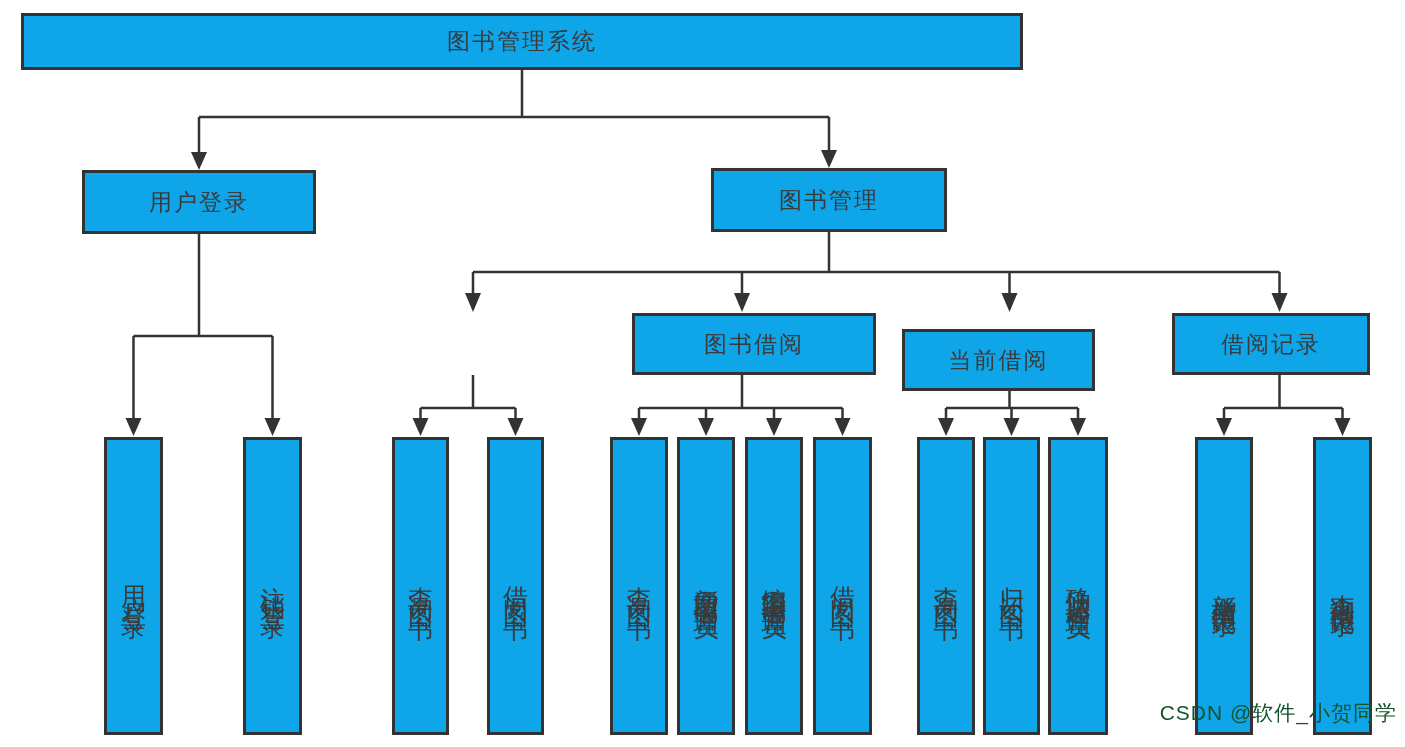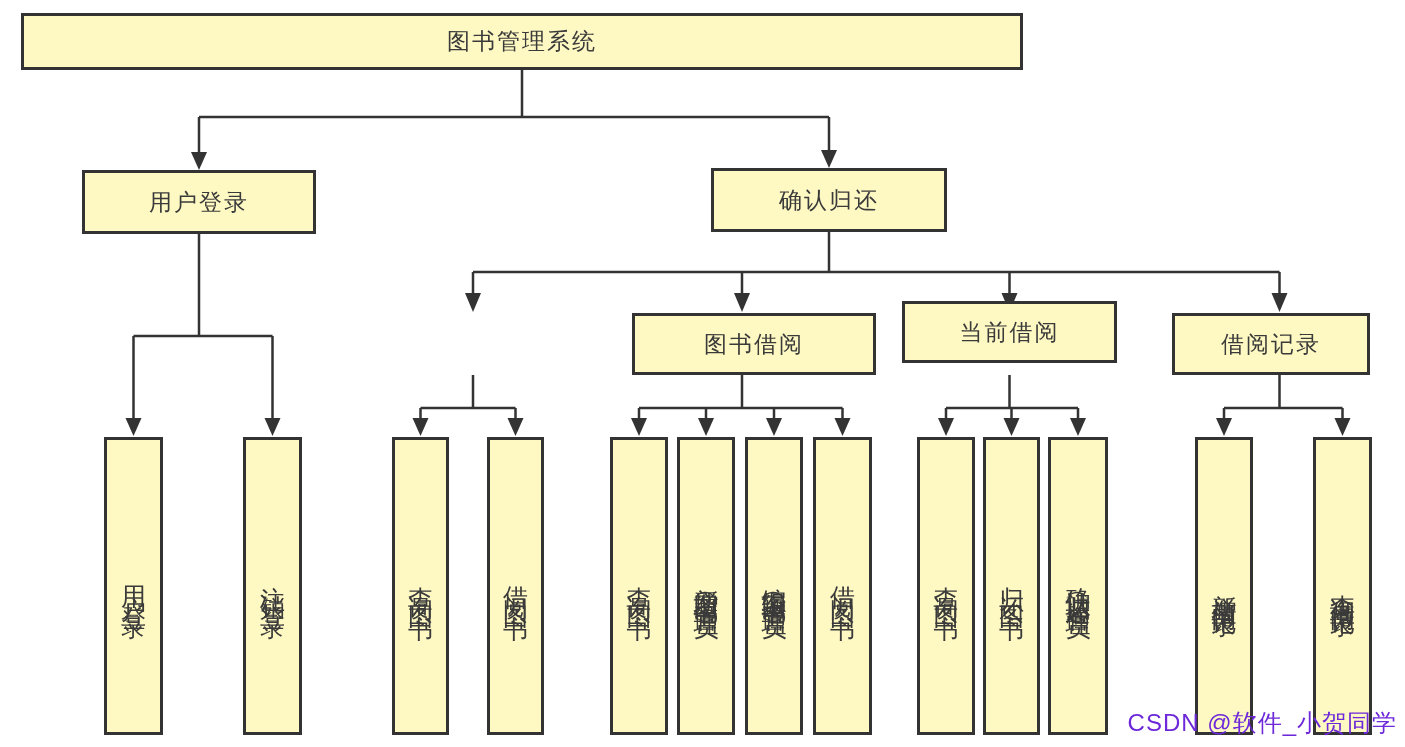--- a/index.html
+++ b/index.html
@@ -9,21 +9,21 @@
     font-family: "Liberation Sans", "DejaVu Sans", sans-serif;
     position: relative;
     overflow: hidden;
   }
   .stage { position: absolute; left: 0; top: 0; width: 1405px; height: 747px; }
   svg.connectors { position: absolute; left: 0; top: 0; pointer-events: none; }
   .node {
     position: absolute;
     box-sizing: border-box;
     border: 3px solid #333333;
-    background: #fef9c3;
+    background: #0ea5e9;
     display: flex;
     align-items: center;
     justify-content: center;
   }
   .hlabel {
     font-size: 23px;
     color: #3a3a3a;
     letter-spacing: 2px;
     white-space: nowrap;
   }
@@ -32,23 +32,23 @@
     text-orientation: mixed;
     font-size: 25px;
     line-height: 1;
     color: #3a3a3a;
     letter-spacing: 10px;
   }
   .vlabel.long { letter-spacing: 4px; }
   .watermark {
     position: absolute;
     right: 8px;
-    bottom: 8px;
-    font-size: 24px;
-    color: #6d28d9;
+    bottom: 20px;
+    font-size: 21px;
+    color: #14532d;
     letter-spacing: 1px;
     white-space: nowrap;
   }
 </style>
 </head>
 <body>
 
 <div class="stage">
 
   <svg class="connectors" width="1405" height="747" viewBox="0 0 1405 747">
@@ -83,27 +83,27 @@
   </svg>
 
   <div class="node" style="left:21px; top:13px; width:1002px; height:57px">
     <span class="hlabel">图书管理系统</span>
   </div>
 
   <div class="node" style="left:82px; top:170px; width:234px; height:64px">
     <span class="hlabel">用户登录</span>
   </div>
   <div class="node" style="left:711px; top:168px; width:236px; height:64px">
-    <span class="hlabel">确认归还</span>
+    <span class="hlabel">图书管理</span>
   </div>
 
   <div class="node" style="left:632px; top:313px; width:244px; height:62px">
     <span class="hlabel">图书借阅</span>
   </div>
-  <div class="node" style="left:902px; top:301px; width:215px; height:62px">
+  <div class="node" style="left:902px; top:329px; width:193px; height:62px">
     <span class="hlabel">当前借阅</span>
   </div>
   <div class="node" style="left:1172px; top:313px; width:198px; height:62px">
     <span class="hlabel">借阅记录</span>
   </div>
 
   <div class="node" style="left:104px; top:437px; width:59px; height:298px">
     <span class="vlabel">用户登录</span>
   </div>
   <div class="node" style="left:243px; top:437px; width:59px; height:298px">

